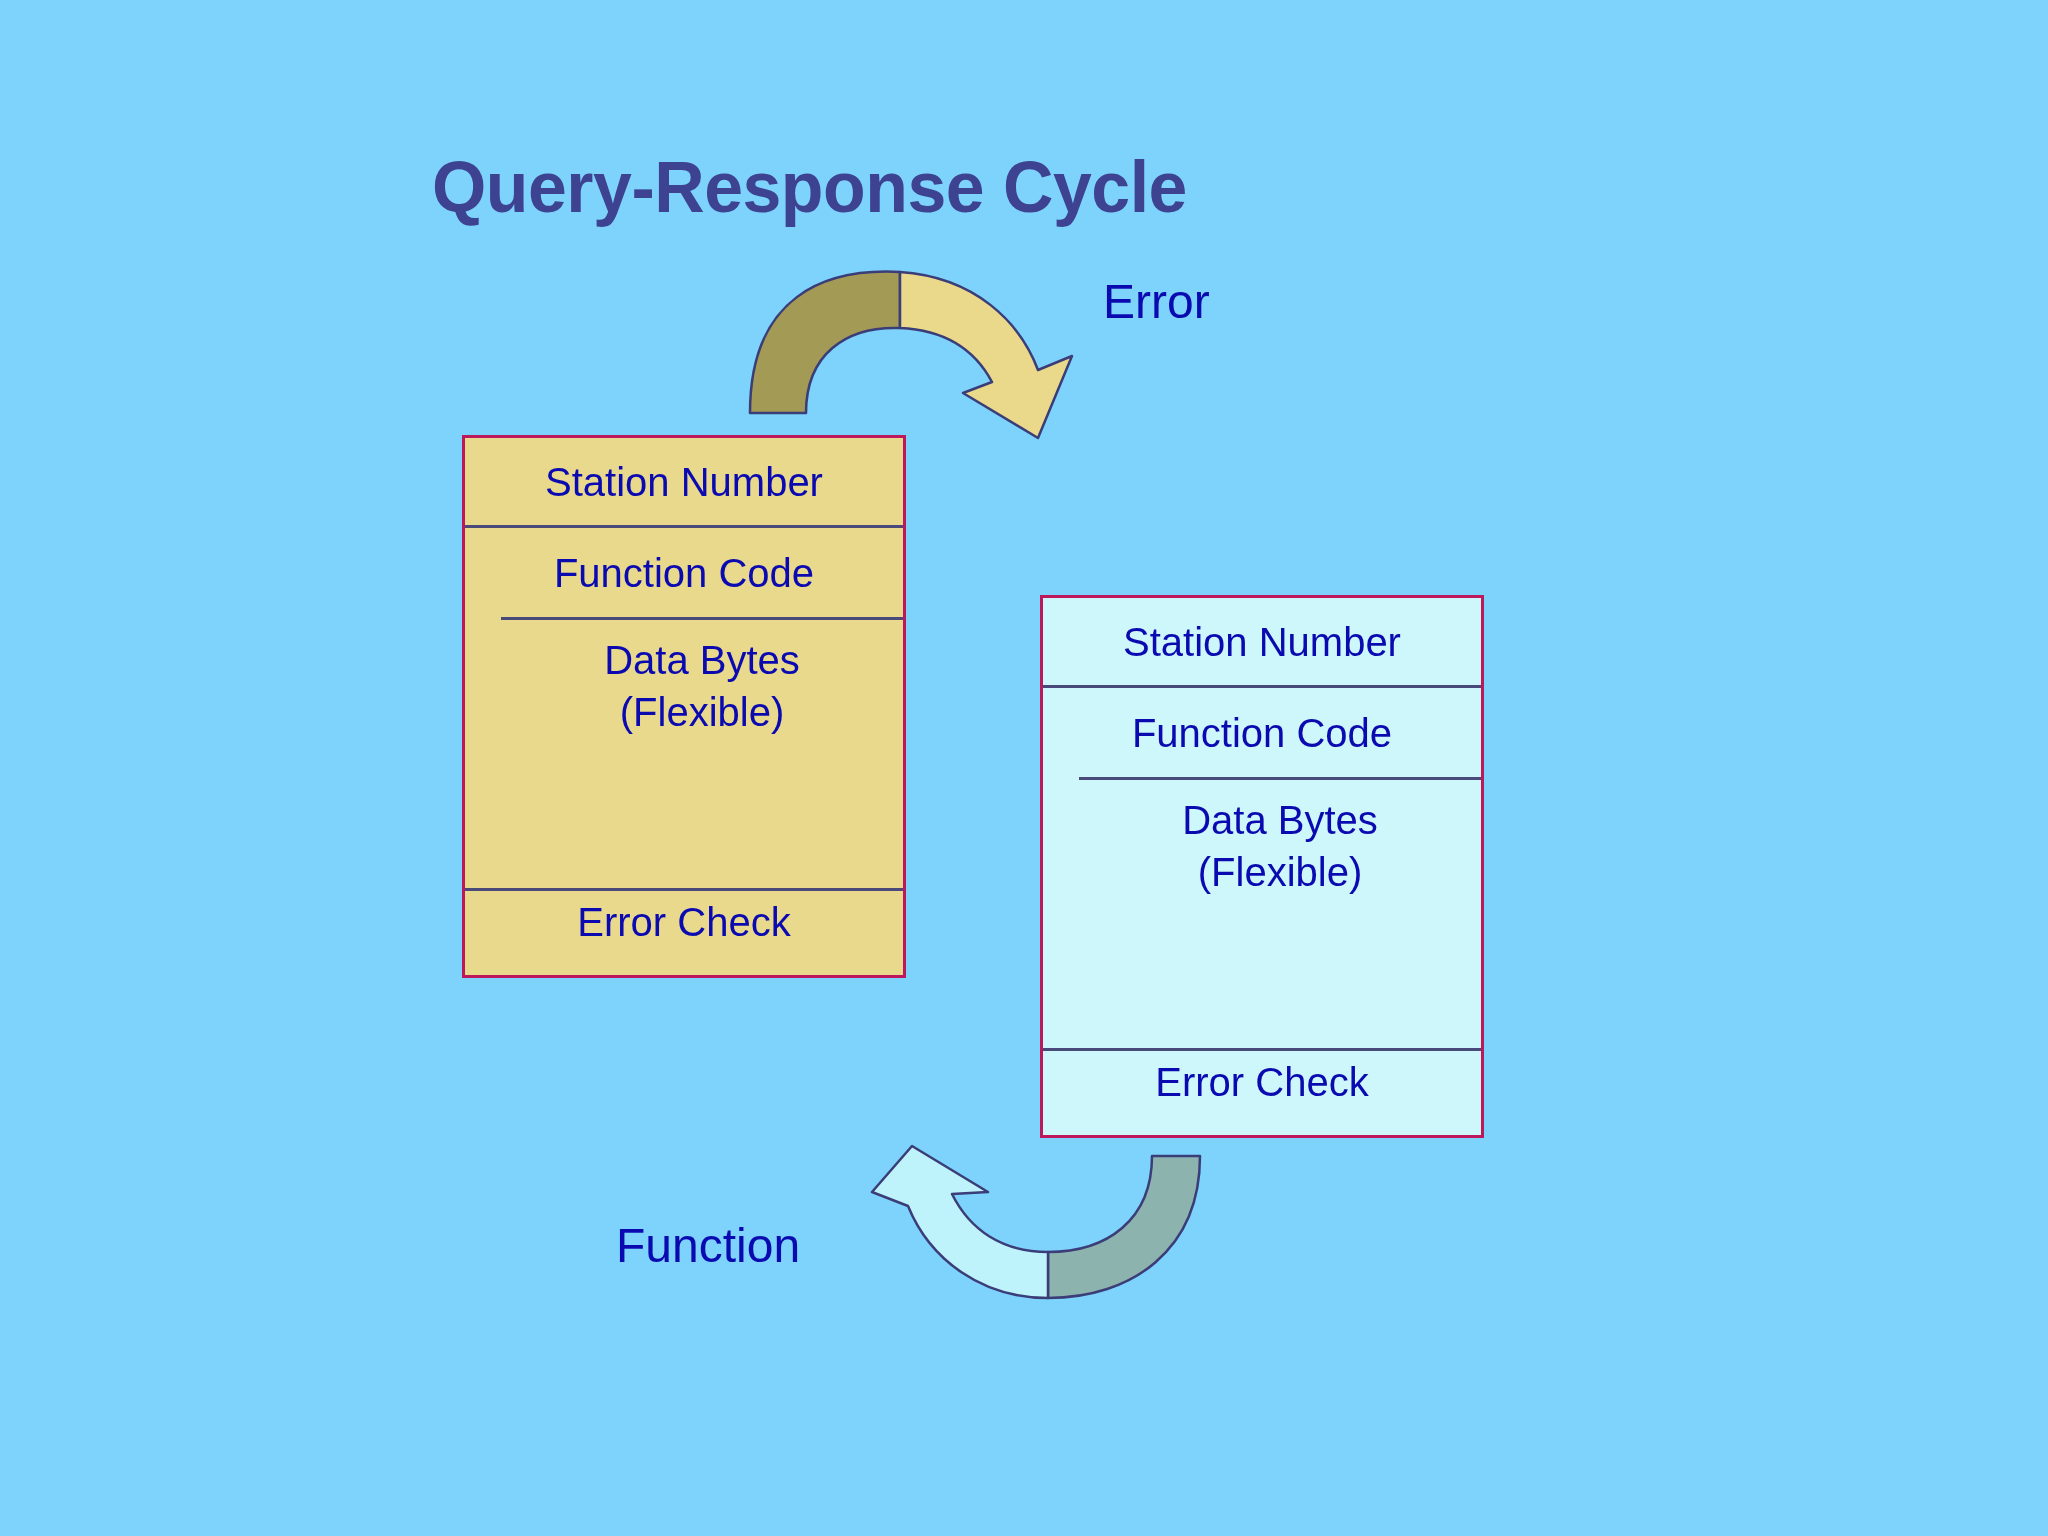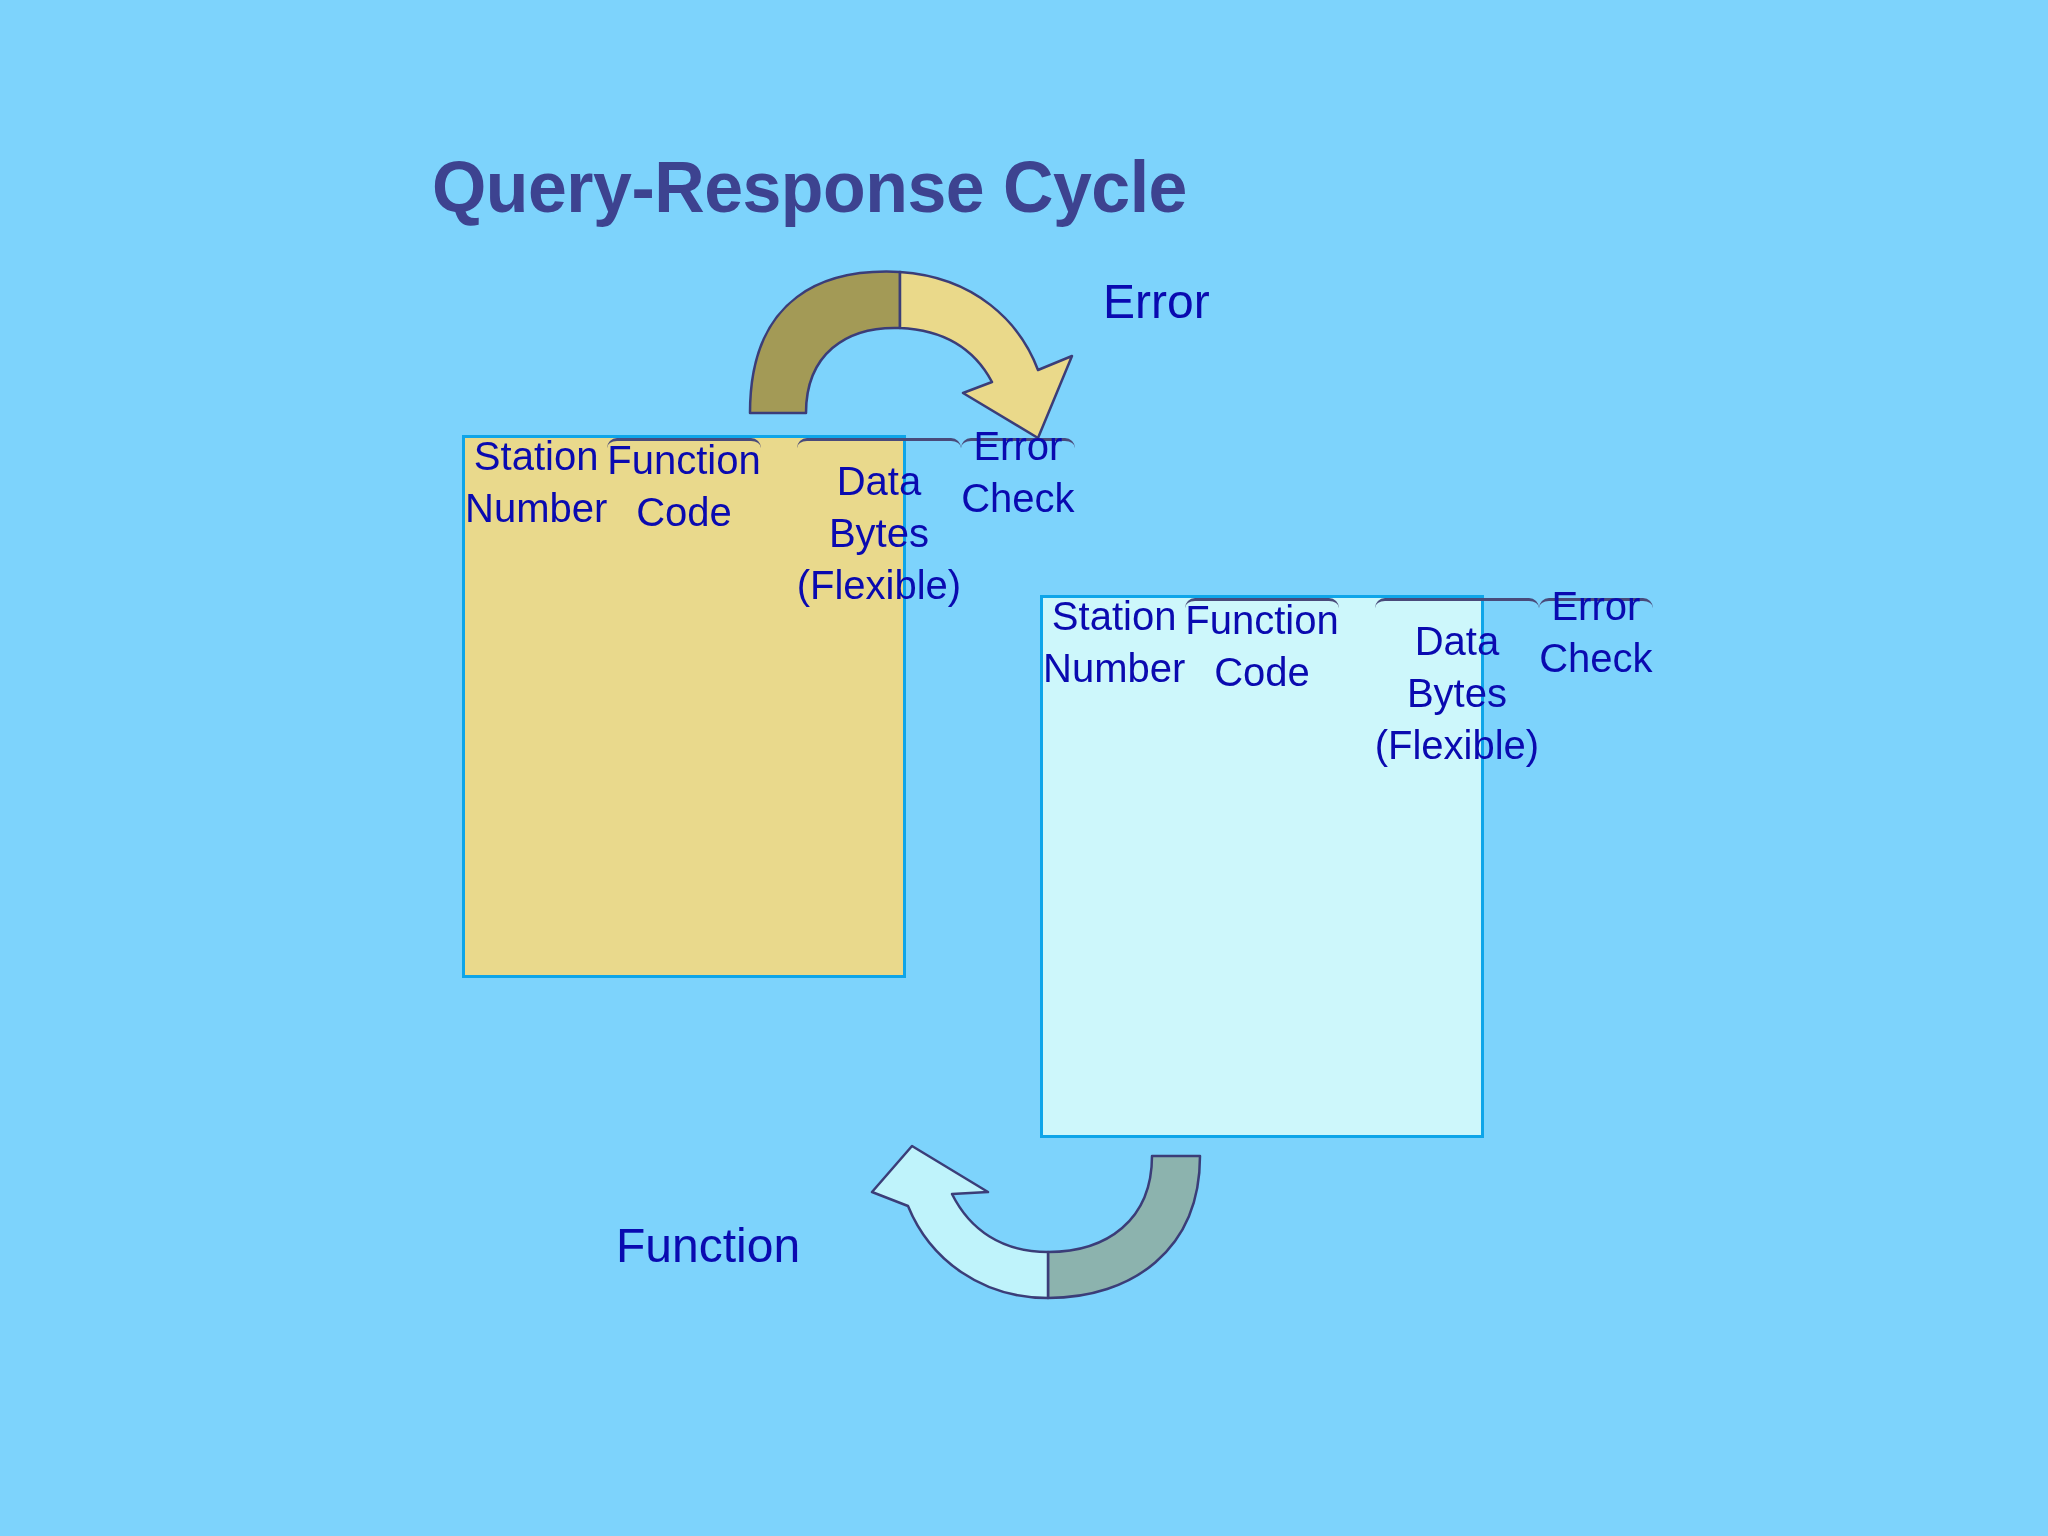--- a/index.html
+++ b/index.html
@@ -29,23 +29,23 @@
     color: #3d4390;
     white-space: nowrap;
     transform: scaleX(0.97);
     transform-origin: left top;
   }
 
   
   .packet-box {
     position: absolute;
     box-sizing: border-box;
-    border: 3px solid #0ea5e9;
+    border: 3px solid #be185d;
     display: flex;
-    flex-direction: row;
+    flex-direction: column;
   }
   #query-box {
     left: 462px;
     top: 435px;
     width: 444px;
     height: 543px;
     background: #e9d98c;
   }
   #response-box {
     left: 1040px;
@@ -63,21 +63,20 @@
     justify-content: center;
     color: #0a0ab0;
     font-family: "Liberation Sans", sans-serif;
     font-size: 40px;
     line-height: 52px;
     text-align: center;
     white-space: pre-line;
   }
   .packet-row + .packet-row {
     border-top: 3px solid #494a7a;
-    border-radius: 10px;
   }
   .row-station   { height: 87px; }
   .row-function  { height: 92px; }
   .row-data      { height: 271px; align-items: flex-start; padding-top: 14px; margin-left: 36px; }
   .row-error     { height: 64px; }
 
   
   .arrow-svg {
     position: absolute;
     overflow: visible;

